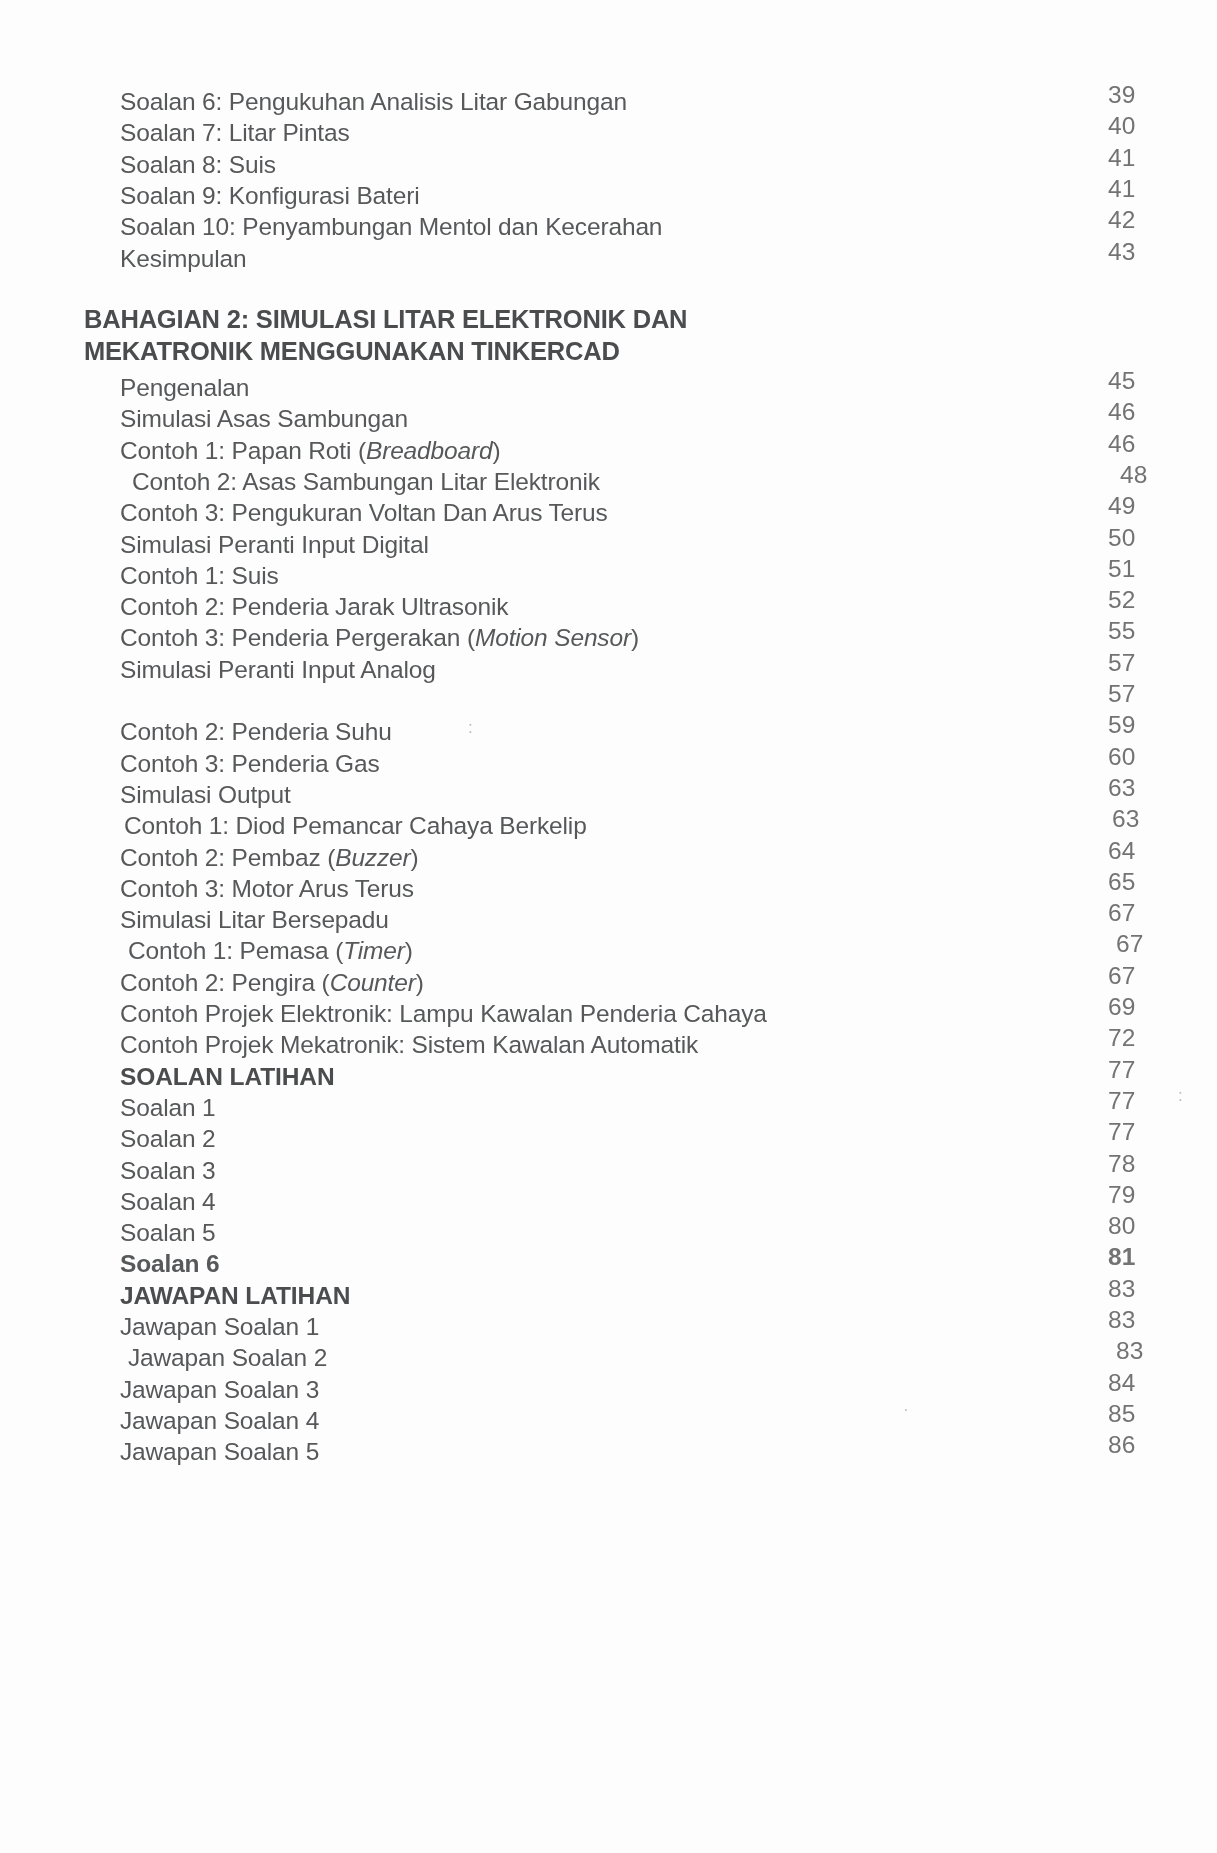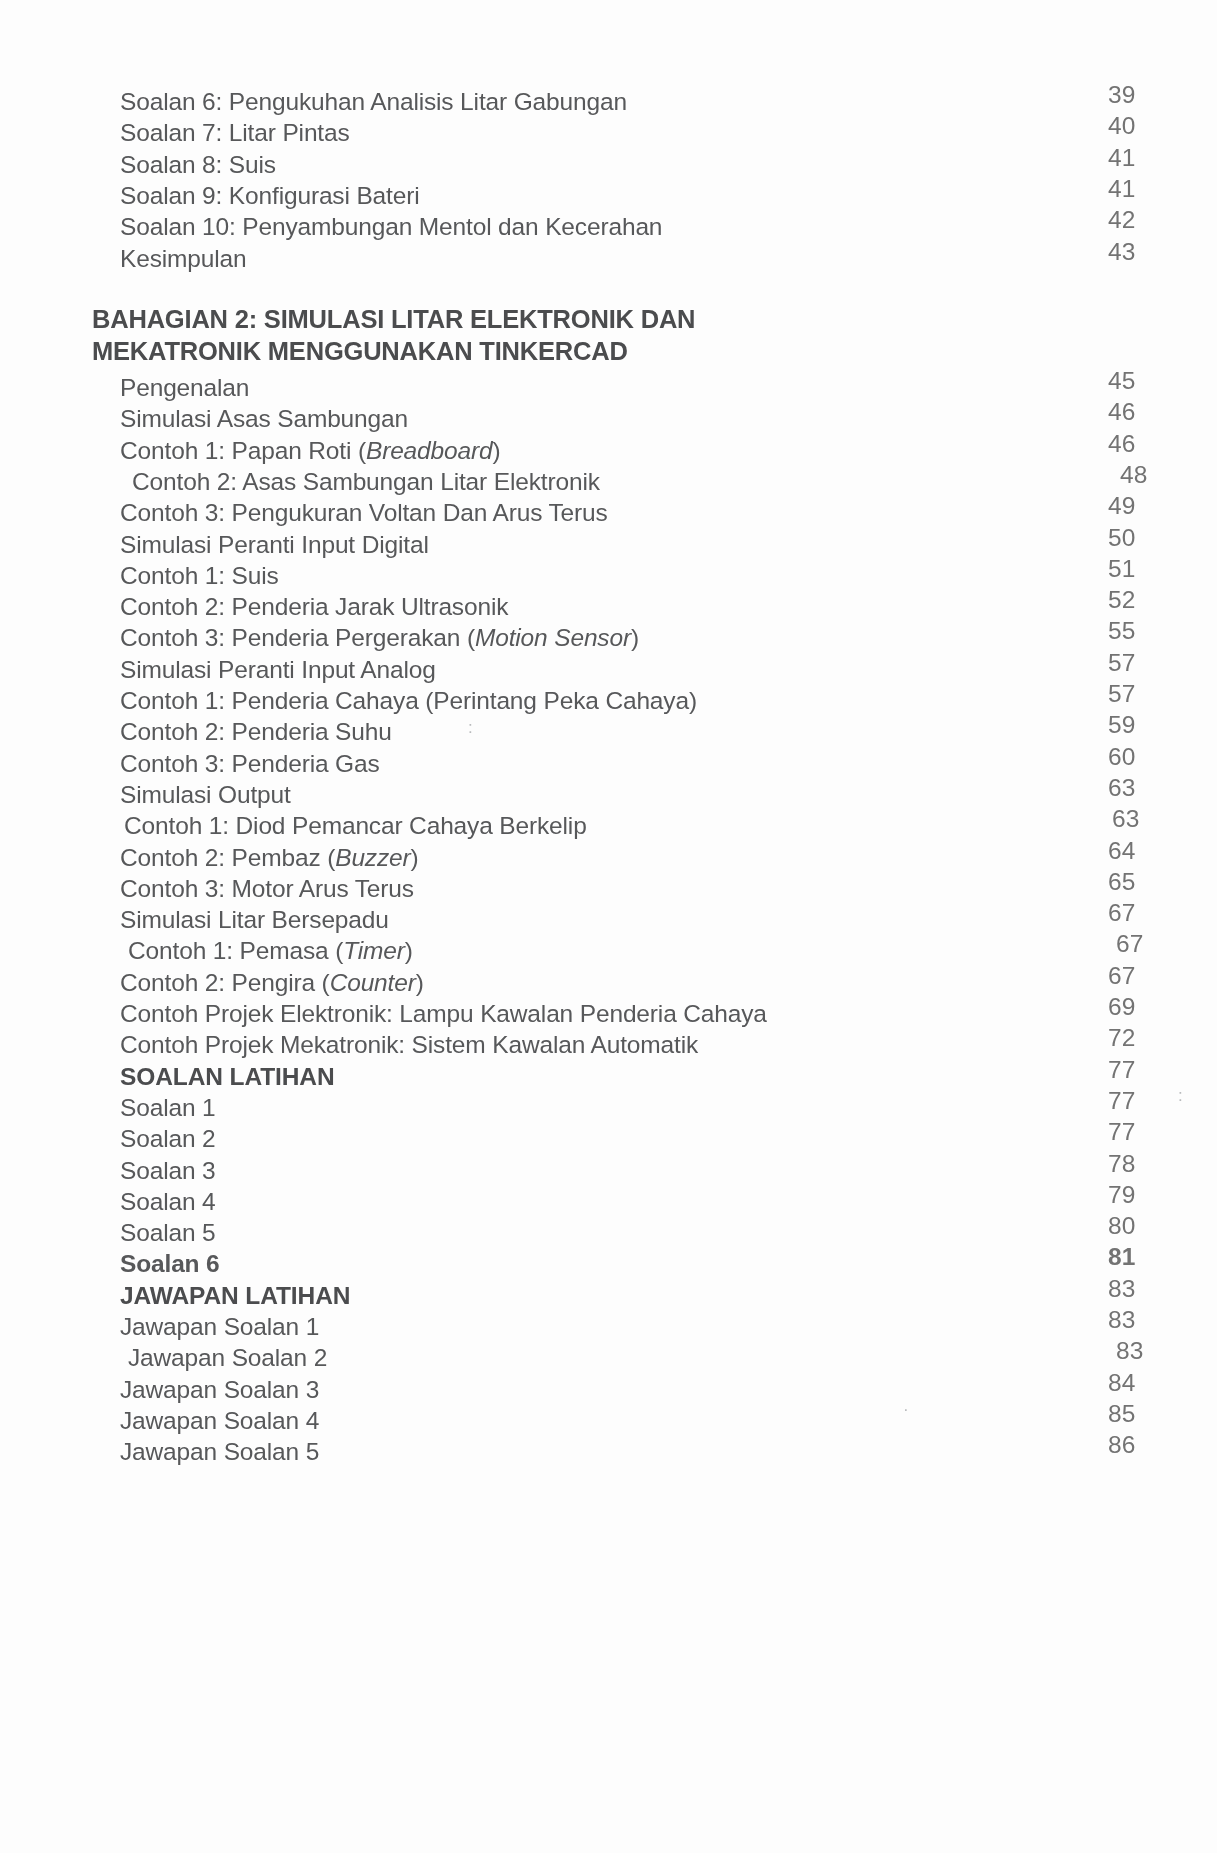--- a/index.html
+++ b/index.html
@@ -125,21 +125,21 @@
       <li class="toc-row" style="position: absolute; left: 0px; top: 211.2px; width: 1217px;">
         <span class="toc-label">Soalan 10: Penyambungan Mentol dan Kecerahan</span>
         <span class="toc-page" style="top: -7px;">42</span>
       </li>
       <li class="toc-row" style="position: absolute; left: 0px; top: 242.5px; width: 1217px;">
         <span class="toc-label">Kesimpulan</span>
         <span class="toc-page" style="top: -7px;">43</span>
       </li>
     </ul>
 
-  <div class="part-heading" id="part-heading" style="position: absolute; left: 12px; top: 0px; width: 1036px; height: 80px;">
+  <div class="part-heading" id="part-heading" style="position: absolute; left: 4px; top: 0px; width: 1036px; height: 80px;">
     <div class="ph-line" id="ph1" style="top: 305px;">BAHAGIAN 2: SIMULASI LITAR ELEKTRONIK DAN</div>
     <div class="ph-line" id="ph2" style="top: 337px;">MEKATRONIK MENGGUNAKAN TINKERCAD</div>
   </div>
 
   <ul class="toc-list" id="list-part2" style="position: absolute; left: 0px; top: 0px; width: 1217px;">
       <li class="toc-row" style="position: absolute; left: 0px; top: 372px; width: 1217px;">
         <span class="toc-label">Pengenalan</span>
         <span class="toc-page" style="top: -7px;">45</span>
       </li>
       <li class="toc-row" style="position: absolute; left: 0px; top: 403.3px; width: 1217px;">
@@ -172,21 +172,20 @@
       </li>
       <li class="toc-row" style="position: absolute; left: 0px; top: 622.4px; width: 1217px;">
         <span class="toc-label">Contoh 3: Penderia Pergerakan (<i class="ital">Motion Sensor</i>)</span>
         <span class="toc-page" style="top: -7px;">55</span>
       </li>
       <li class="toc-row" style="position: absolute; left: 0px; top: 653.7px; width: 1217px;">
         <span class="toc-label">Simulasi Peranti Input Analog</span>
         <span class="toc-page" style="top: -7px;">57</span>
       </li>
       <li class="toc-row" style="position: absolute; left: 0px; top: 685px; width: 1217px;">
-        <span class="toc-label">Contoh 1: Penderia Cahaya (Perintang Peka Cahaya)</span>
         <span class="toc-page" style="top: -7px;">57</span>
       </li>
       <li class="toc-row" style="position: absolute; left: 0px; top: 716.3px; width: 1217px;">
         <span class="toc-label">Contoh 2: Penderia Suhu</span>
         <span class="toc-page" style="top: -7px;">59</span>
       </li>
       <li class="toc-row" style="position: absolute; left: 0px; top: 747.6px; width: 1217px;">
         <span class="toc-label">Contoh 3: Penderia Gas</span>
         <span class="toc-page" style="top: -7px;">60</span>
       </li>

